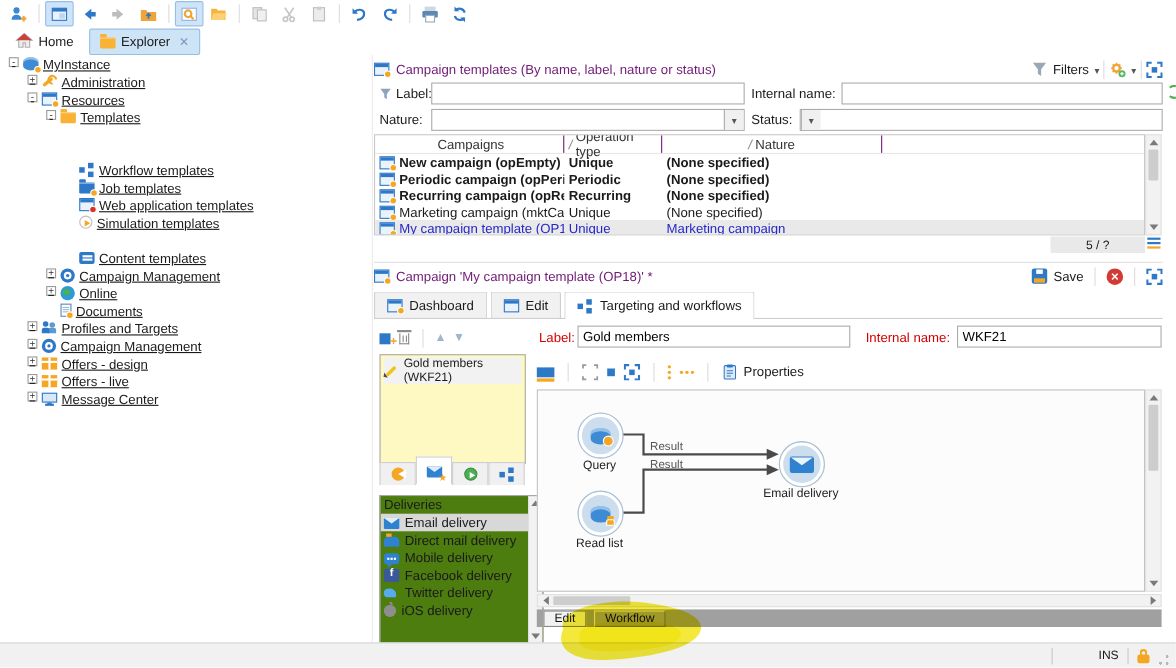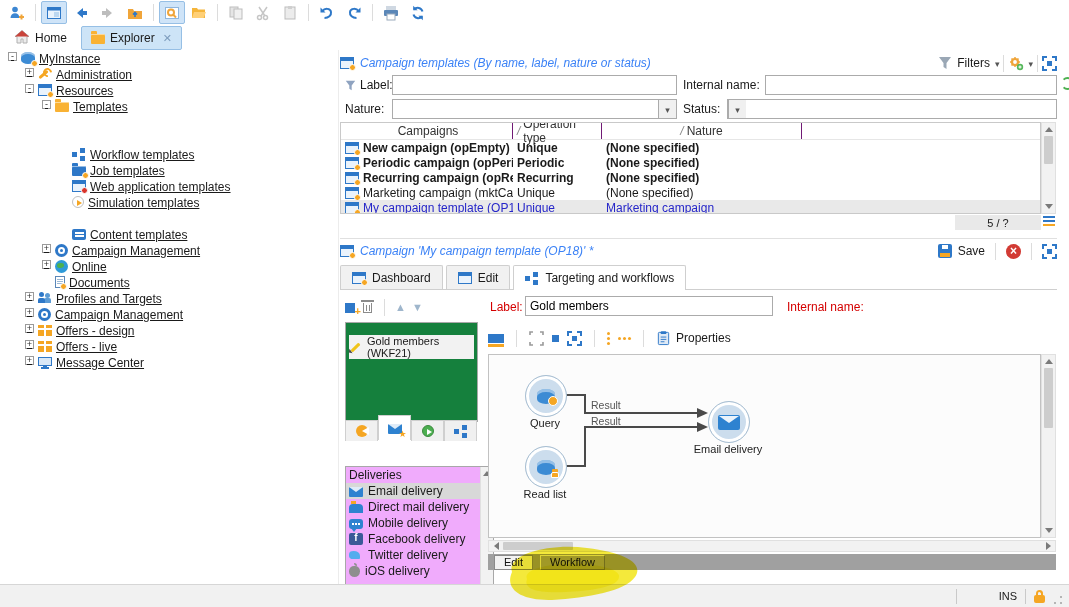--- a/index.html
+++ b/index.html
@@ -104,21 +104,21 @@
   
   #tree{left:0;top:50px;width:338px;height:534px;border-right:1px solid #ececec;}
   .trow{position:absolute;left:0;height:16px;display:flex;align-items:flex-start;gap:4px;padding-left:8px;white-space:nowrap;text-decoration:underline;}
   .exp{width:9px;height:9px;border:1px solid #9a9a9a;background:#fff;font-size:9px;line-height:7px;text-align:center;color:#333;box-sizing:border-box;flex:none;}
   .exp.plus::before{content:"+";}
   .exp.minus::before{content:"-";}
   .exp.none{visibility:hidden;}
   .selbox{display:flex;align-items:center;gap:4px;background:#e9e9e9;border:1px solid #d2d2d2;padding:0 3px;margin-left:-3px;}
 
   
-  .bluetitle{color:#3b82f6;font-style:italic;}
+  .bluetitle{color:#701a75;}
   .redlbl{color:#d40000;}
   .inp{height:20px;border:1px solid #ababab;background:#fff;padding:0 4px;box-sizing:border-box;font-size:12px;font-family:"Liberation Sans",sans-serif;}
   .combo{height:20px;border:1px solid #ababab;background:#fff;box-sizing:border-box;display:flex;align-items:center;}
   .combo .val{flex:1;padding:0 4px;}
   .combo .cbtn{width:17px;height:100%;border-left:1px solid #ababab;background:#f0f0f0;display:flex;align-items:center;justify-content:center;}
 
   #ctable{left:340px;top:122px;width:701px;height:92px;border:1px solid #c9c9c9;box-sizing:border-box;background:#fff;overflow:hidden;}
   .thead{display:flex;height:16px;align-items:center;border-bottom:1px solid #e6e6e6;color:#333;}
   .th{padding:0 4px;box-sizing:border-box;border-right:1px solid #701a75;height:100%;display:flex;align-items:center;gap:3px;justify-content:center;}
   .sortmark{color:#888;font-style:italic;}
@@ -132,24 +132,24 @@
   .sb-btn{width:100%;height:13px;display:flex;align-items:center;justify-content:center;flex:none;}
   .sb-thumb{width:9px;background:#cdcdcd;border-radius:1px;}
   .sbh{background:#f2f2f2;border:1px solid #e0e0e0;box-sizing:border-box;display:flex;align-items:center;}
   .sbh-btn{width:14px;height:100%;display:flex;align-items:center;justify-content:center;flex:none;}
   .sbh-thumb{height:8px;background:#cdcdcd;border-radius:1px;}
 
   
   .mtab{height:24px;display:flex;align-items:center;gap:6px;padding:0 11px;border:1px solid #cfcfcf;border-bottom:none;background:#f1f1f1;margin-right:3px;border-radius:2px 2px 0 0;}
   .mtab.active{background:#fff;z-index:2;position:relative;}
 
-  #wf-listbox{left:345px;top:322px;width:133px;height:100px;border:1px solid #a8a8a8;background:#15803d;box-sizing:border-box;padding:12px 3px;}
+  #wf-listbox{left:345px;top:322px;width:133px;height:100px;border:1px solid #a8a8a8;background:#fef9c3;box-sizing:border-box;padding:2px 3px;}
   .ptab{width:33px;height:21px;display:flex;align-items:center;justify-content:center;background:#f0f0f0;border:1px solid #cfcfcf;border-bottom:none;box-sizing:border-box;align-self:flex-end;}
   .ptab.active{background:#fff;height:25px;align-self:flex-start;}
-  #palette{left:345px;top:466px;width:149px;height:136px;border:1px solid #a8a8a8;background:#f0abfc;box-sizing:border-box;display:flex;}
+  #palette{left:345px;top:450px;width:149px;height:136px;border:1px solid #a8a8a8;background:#4d7c0f;box-sizing:border-box;display:flex;}
   .plist{flex:1;overflow:hidden;}
   .pitem{height:16px;display:flex;align-items:center;gap:5px;padding:0 3px;white-space:nowrap;}
   .pitem.sel{background:#d8d8d8;}
 
   #canvas{left:488px;top:354px;width:553px;height:184px;border:1px solid #c2c2c2;background:#fcfcfc;box-sizing:border-box;}
   .node{position:absolute;width:40px;height:40px;border-radius:50%;background:#ccdded;border:1px solid #a9bfd2;box-shadow:inset 0 0 0 3px #fff;display:flex;align-items:center;justify-content:center;}
   .nlabel{position:absolute;text-align:center;font-size:11px;color:#222;}
   .cylbig{position:relative;width:18px;height:15px;background:#3c8bd4;border-radius:9px/5px;box-shadow:inset 0 3px 0 rgba(255,255,255,.45);}
   .cylbig.q::after{content:"";position:absolute;right:-3px;bottom:-2px;width:8px;height:8px;border-radius:50%;background:#f5a623;border:1px solid #fff;}
   .cylbig.p::after{content:"";position:absolute;right:-4px;bottom:-3px;width:6px;height:4px;border-radius:2px 2px 0 0;background:#f5a623;border:1px solid #fff;box-shadow:0 -4px 0 -1px #f5a623;}
@@ -624,20 +624,21 @@
       <span class="sb-btn">
           <span class="tri down"></span>
         </span>
     </div>
   </div>
 
   <div class="abs" style="left:488px;top:296px;width:569px;height:22px">
     <span class="abs redlbl" style="left:2px;top:4px">Label:</span>
     <input class="inp abs" style="left: 37px; top: 0px; width: 248px;" value="Gold members">
     <span class="abs redlbl" style="left:299px;top:4px">Internal name:</span>
+    <input class="inp abs" style="left: 382px; top: 0px; width: 186px;" value="WKF21">
   </div>
 
   <div class="abs row" style="left:488px;top:326px;height:24px;gap:8px">
     <span class="ic i-swatch"></span>
     <span class="tsep"></span>
     <span class="svgbtn">
         <svg width="15" height="15" viewBox="0 0 15 15">
           <path d="M1 4V1h3M11 1h3v3M14 11v3h-3M4 14H1v-3" stroke="#9a9a9a" stroke-width="1.6" fill="none"></path>
         </svg>
       </span>

